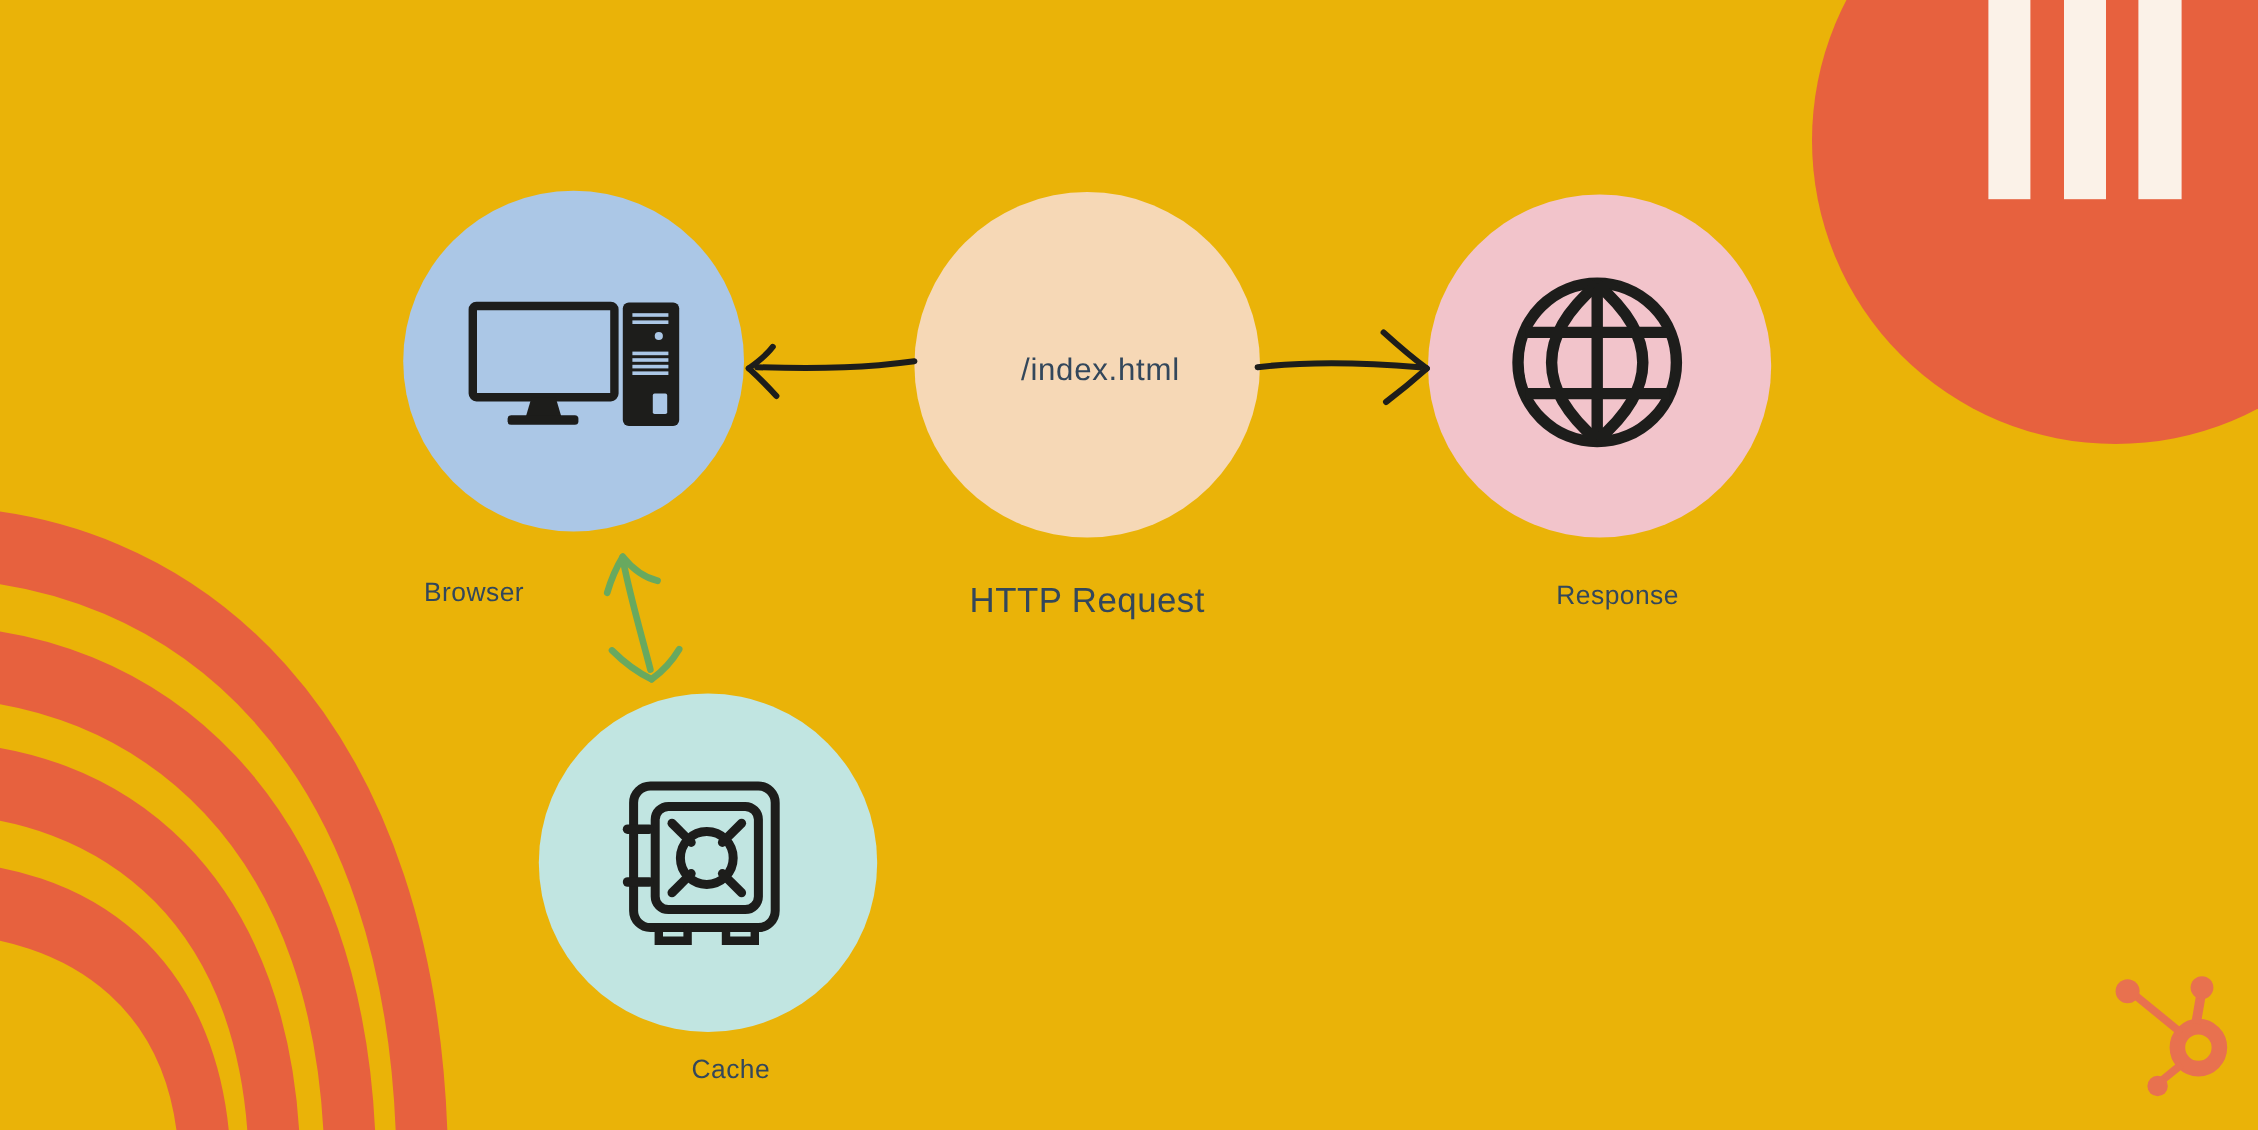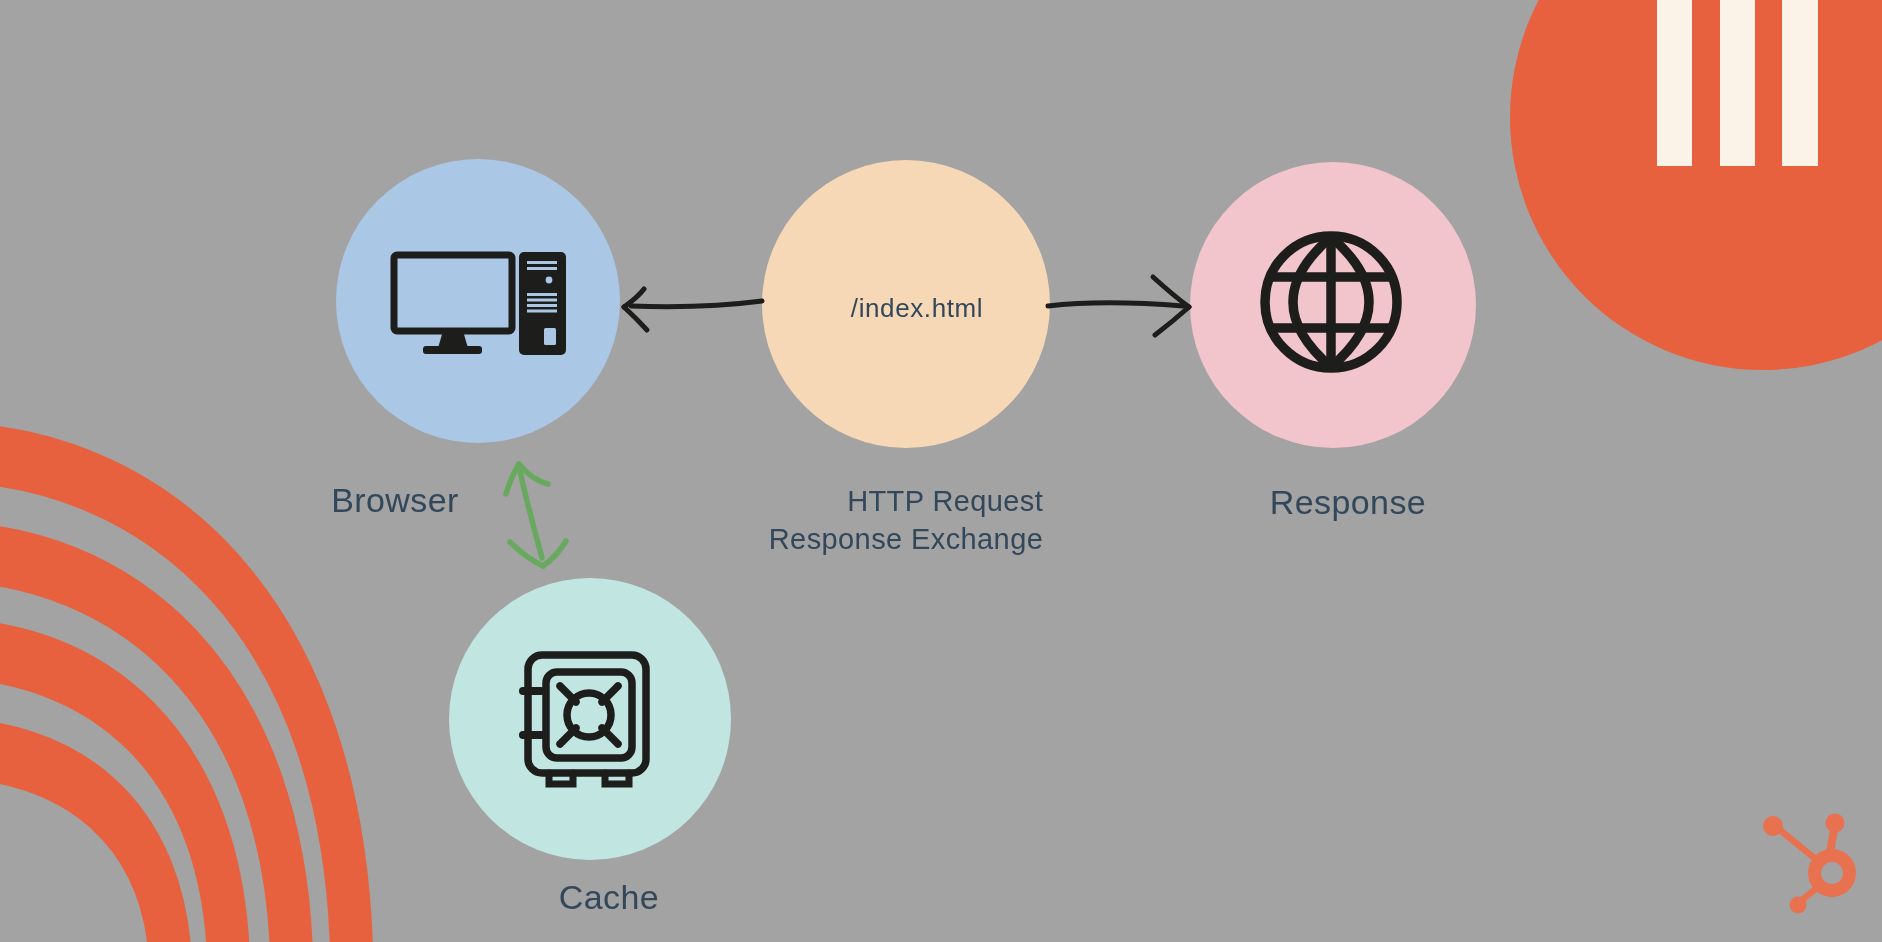--- a/index.html
+++ b/index.html
@@ -1,29 +1,29 @@
 <!DOCTYPE html>
 <html><head>
 <meta charset="utf-8">
 <style>
   html,body{margin:0;padding:0;background:#FBF2E8;}
   .canvas{
     position:relative;
     width:1882px;height:942px;
     overflow:hidden;
-    background:#a3a3a3;
+    background:#eab308;
     font-family:"Liberation Sans","DejaVu Sans",sans-serif;
   }
   .layer{position:absolute;left:0;top:0;}
   .label{
     position:absolute;
     transform:translateX(-50%);
     white-space:nowrap;
     color:#33475B;
-    font-size:34px;
+    font-size:22px;
     letter-spacing:.4px;
     text-align:center;
   }
   .label-2line{line-height:38px;font-size:29px;}
   .circle-text{
     position:absolute;
     transform:translateX(-50%);
     white-space:nowrap;
     color:#33475B;
     font-size:26px;
@@ -131,22 +131,21 @@
         <circle cx="1773" cy="826" r="10"></circle>
         <circle cx="1798" cy="905" r="8.5"></circle>
       </g>
     </g>
   </svg>
 
   <div class="circle-text" style="left:917px;top:293px;">/index.html</div>
 
   <div class="label" style="left:395px;top:481px;">Browser</div>
 
-  <div class="label label-2line" style="left:906px;top:482px;text-align:right;">
+  <div class="label label-2line" style="left:906px;top:482px;">
     <div>HTTP Request</div>
-    <div>Response Exchange</div>
   </div>
 
   <div class="label" style="left:1348px;top:483px;">Response</div>
 
   <div class="label" style="left:609px;top:878px;">Cache</div>
 
 </div>
 
 </body></html>

